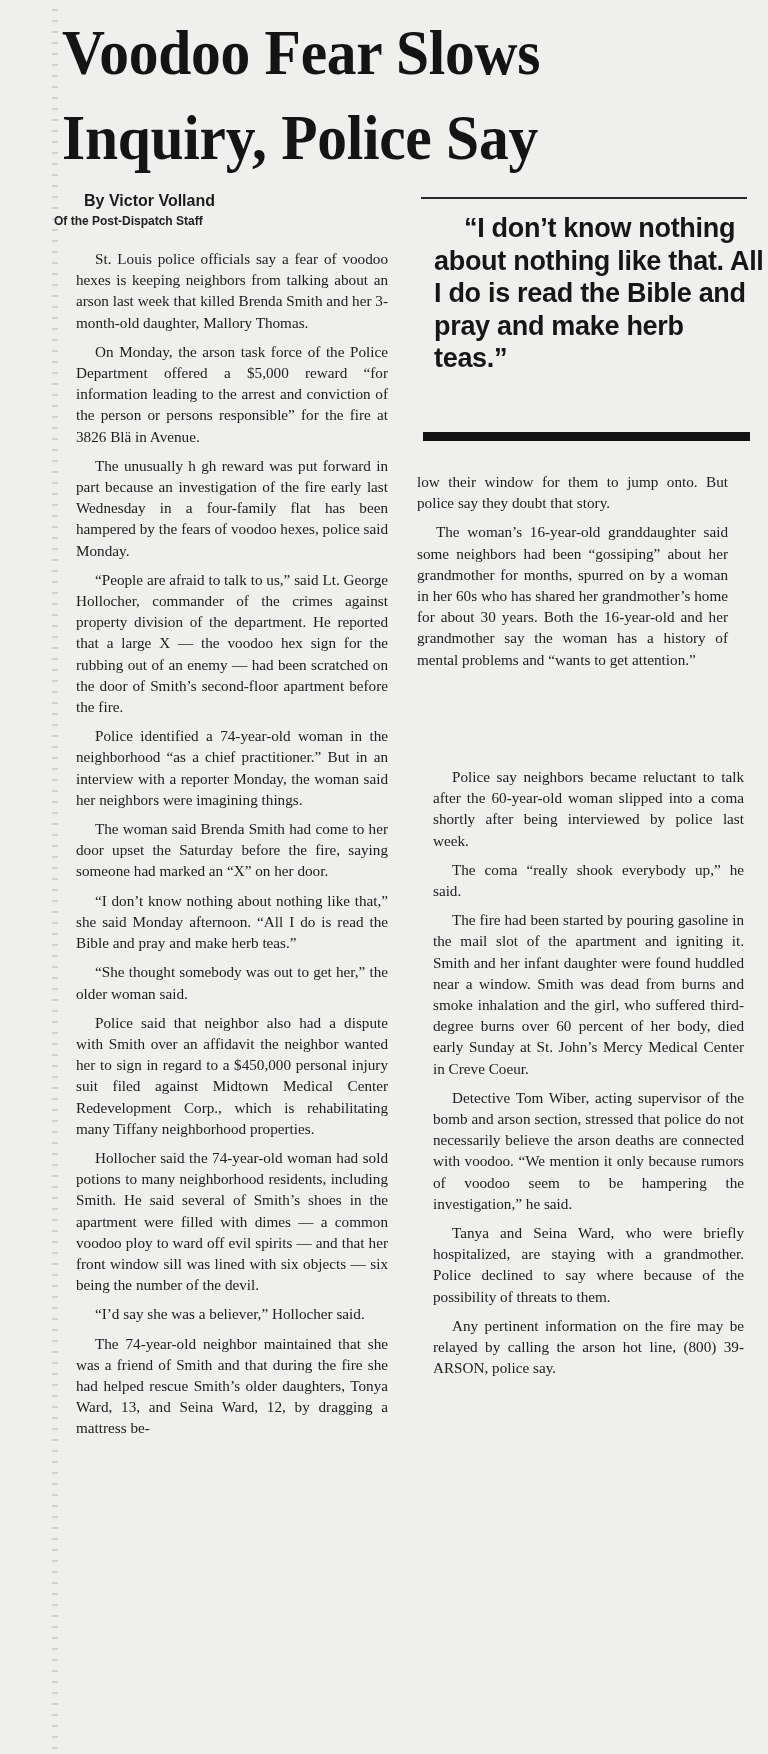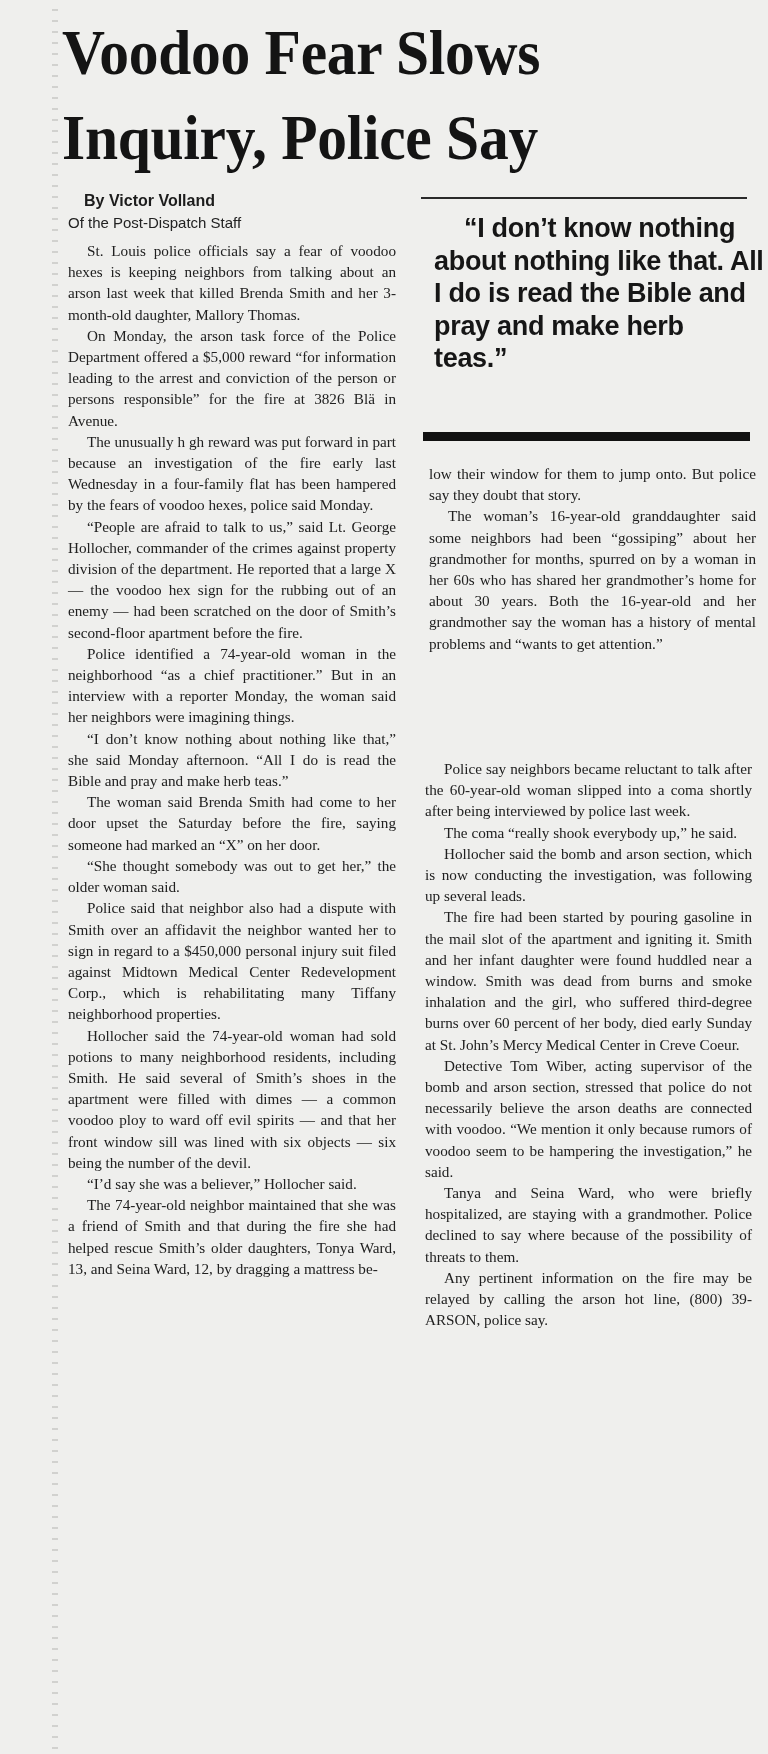--- a/index.html
+++ b/index.html
@@ -21,33 +21,33 @@
     font-weight: bold; font-size: 64px; line-height: 85px;
     letter-spacing: -0.3px; color: #141414;
     transform: scaleX(0.93); transform-origin: left top;
   }
   .byline {
     position: absolute; left: 68px; top: 192px;
     font-family: "Liberation Sans", "DejaVu Sans", sans-serif;
     font-weight: bold; font-size: 16px; color: #1c1c1c; margin-left: 16px;
   }
   .staff {
-    position: absolute; left: 68px; top: 214px;
+    position: absolute; left: 54px; top: 214px;
     font-family: "Liberation Sans", "DejaVu Sans", sans-serif;
-    font-weight: normal; font-size: 15px; color: #222;
+    font-weight: bold; font-size: 12px; color: #222;
   }
   .col {
     position: absolute;
     font-family: "Liberation Serif", "DejaVu Serif", serif;
     font-size: 15.2px; line-height: 21.2px; color: #202020;
     text-align: justify;
   }
-  .col p { margin: 0; text-indent: 19px; font-family: Liberation Serif, serif; }
+  .col p { margin: 8px; text-indent: 19px; font-family: Liberation Serif, serif; }
   .col-left { left: 68px; top: 240px; width: 328px; }
-  .col-right-top { left: 429px; top: 463px; width: 327px; }
+  .col-right-top { left: 409px; top: 463px; width: 327px; }
   .col-right-bottom { left: 425px; top: 758px; width: 327px; }
   .col-right-bottom p:first-child { text-indent: 19px; }
   .col-right-top p.cont { text-indent: 0; }
   .rule-thin {
     position: absolute; left: 421px; top: 197px; width: 326px; height: 2px;
     background: #2a2a2a;
   }
   .pullquote {
     position: absolute; left: 422px; top: 212px; width: 330px;
     font-family: "Liberation Sans", "DejaVu Sans", sans-serif;
@@ -74,22 +74,22 @@
 
   <div class="byline">By Victor Volland</div>
   <div class="staff">Of the Post-Dispatch Staff</div>
 
   <div class="col col-left">
     <p>St. Louis police officials say a fear of voodoo hexes is keeping neighbors from talking about an arson last week that killed Brenda Smith and her 3-month-old daughter, Mallory Thomas.</p>
     <p>On Monday, the arson task force of the Police Department offered a $5,000 reward “for information leading to the arrest and conviction of the person or persons responsible” for the fire at 3826 Blä in Avenue.</p>
     <p>The unusually h gh reward was put forward in part because an investigation of the fire early last Wednesday in a four-family flat has been hampered by the fears of voodoo hexes, police said Monday.</p>
     <p>“People are afraid to talk to us,” said Lt. George Hollocher, commander of the crimes against property division of the department. He reported that a large X — the voodoo hex sign for the rubbing out of an enemy — had been scratched on the door of Smith’s second-floor apartment before the fire.</p>
     <p>Police identified a 74-year-old woman in the neighborhood “as a chief practitioner.” But in an interview with a reporter Monday, the woman said her neighbors were imagining things.</p>
+    <p>The woman said Brenda Smith had come to her door upset the Saturday before the fire, saying someone had marked an “X” on her door.</p>
     <p>“I don’t know nothing about nothing like that,” she said Monday afternoon. “All I do is read the Bible and pray and make herb teas.”</p>
-    <p>The woman said Brenda Smith had come to her door upset the Saturday before the fire, saying someone had marked an “X” on her door.</p>
     <p>“She thought somebody was out to get her,” the older woman said.</p>
     <p>Police said that neighbor also had a dispute with Smith over an affidavit the neighbor wanted her to sign in regard to a $450,000 personal injury suit filed against Midtown Medical Center Redevelopment Corp., which is rehabilitating many Tiffany neighborhood properties.</p>
     <p>Hollocher said the 74-year-old woman had sold potions to many neighborhood residents, including Smith. He said several of Smith’s shoes in the apartment were filled with dimes — a common voodoo ploy to ward off evil spirits — and that her front window sill was lined with six objects — six being the number of the devil.</p>
     <p>“I’d say she was a believer,” Hollocher said.</p>
     <p>The 74-year-old neighbor maintained that she was a friend of Smith and that during the fire she had helped rescue Smith’s older daughters, Tonya Ward, 13, and Seina Ward, 12, by dragging a mattress be-</p>
   </div>
 
   <div class="rule-thin"></div>
   <div class="pullquote">
     <span class="first">“I don’t know</span>
@@ -98,19 +98,18 @@
   <div class="rule-thick"></div>
 
   <div class="col col-right-top">
     <p class="cont">low their window for them to jump onto. But police say they doubt that story.</p>
     <p>The woman’s 16-year-old granddaughter said some neighbors had been “gossiping” about her grandmother for months, spurred on by a woman in her 60s who has shared her grandmother’s home for about 30 years. Both the 16-year-old and her grandmother say the woman has a history of mental problems and “wants to get attention.”</p>
   </div>
 
   <div class="col col-right-bottom">
     <p>Police say neighbors became reluctant to talk after the 60-year-old woman slipped into a coma shortly after being interviewed by police last week.</p>
     <p>The coma “really shook everybody up,” he said.</p>
-    <p>Hollocher said the bomb and arson section, which is now conducting the investigation, was following up several leads.</p>
     <p>The fire had been started by pouring gasoline in the mail slot of the apartment and igniting it. Smith and her infant daughter were found huddled near a window. Smith was dead from burns and smoke inhalation and the girl, who suffered third-degree burns over 60 percent of her body, died early Sunday at St. John’s Mercy Medical Center in Creve Coeur.</p>
     <p>Detective Tom Wiber, acting supervisor of the bomb and arson section, stressed that police do not necessarily believe the arson deaths are connected with voodoo. “We mention it only because rumors of voodoo seem to be hampering the investigation,” he said.</p>
     <p>Tanya and Seina Ward, who were briefly hospitalized, are staying with a grandmother. Police declined to say where because of the possibility of threats to them.</p>
     <p>Any pertinent information on the fire may be relayed by calling the arson hot line, (800) 39-ARSON, police say.</p>
   </div>
 </div>
 
 </body></html>

